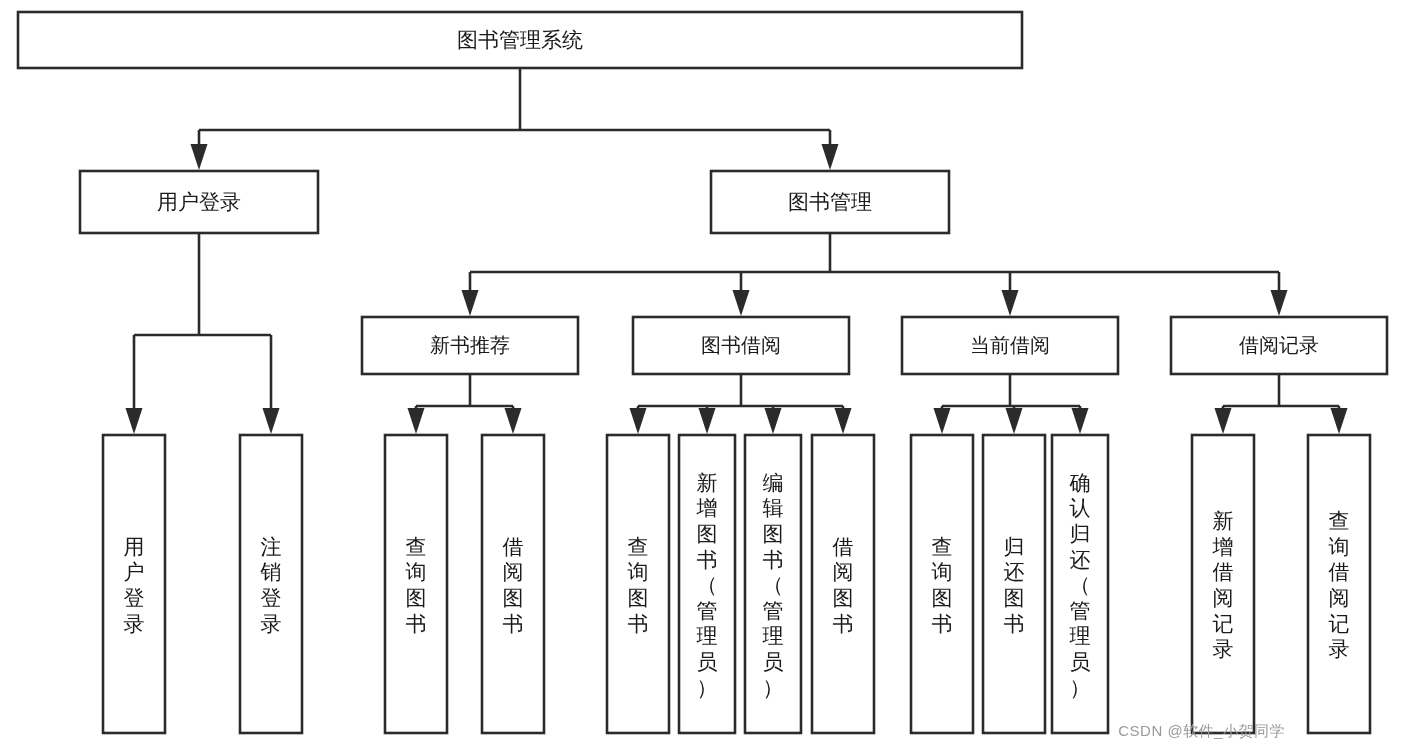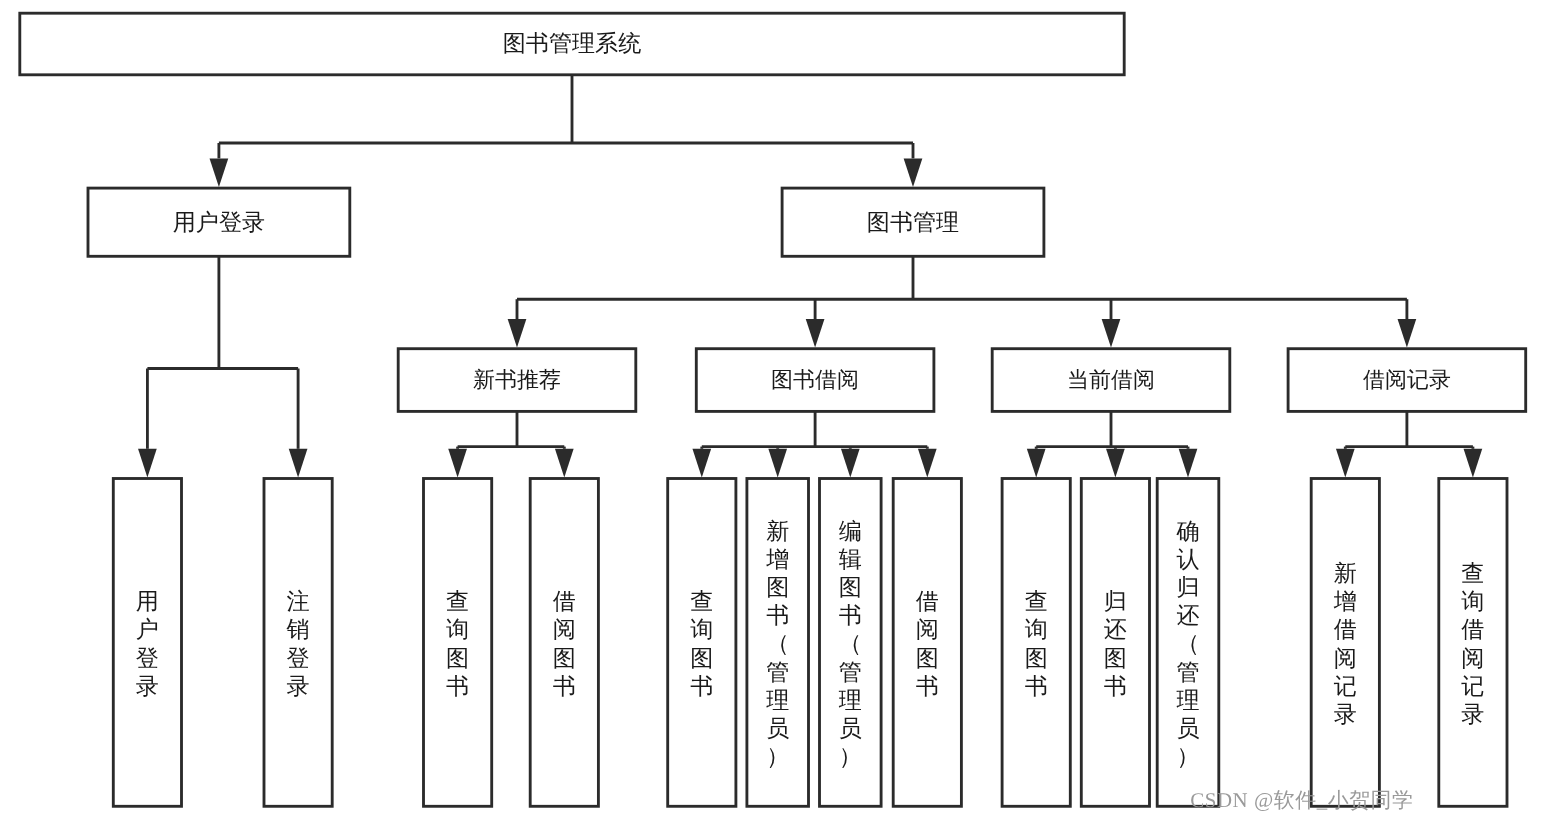--- a/index.html
+++ b/index.html
@@ -52,22 +52,22 @@
   }
   .node-label-v {
     font-family: "DejaVu Sans", "Liberation Sans", sans-serif;
     fill: #1a1a1a;
     text-anchor: middle;
   }
   .watermark-text {
     position: absolute;
     right: 14px;
     bottom: 6px;
-    font-family: Liberation Serif, serif;
-    font-size: 19px;
+    font-family: Liberation Sans, sans-serif;
+    font-size: 15px;
     color: #9a9a9a;
     white-space: nowrap;
     letter-spacing: 0.5px;
     pointer-events: none;
   }
 </style>
 </head>
 <body>
 
 <div id="diagram-root">

